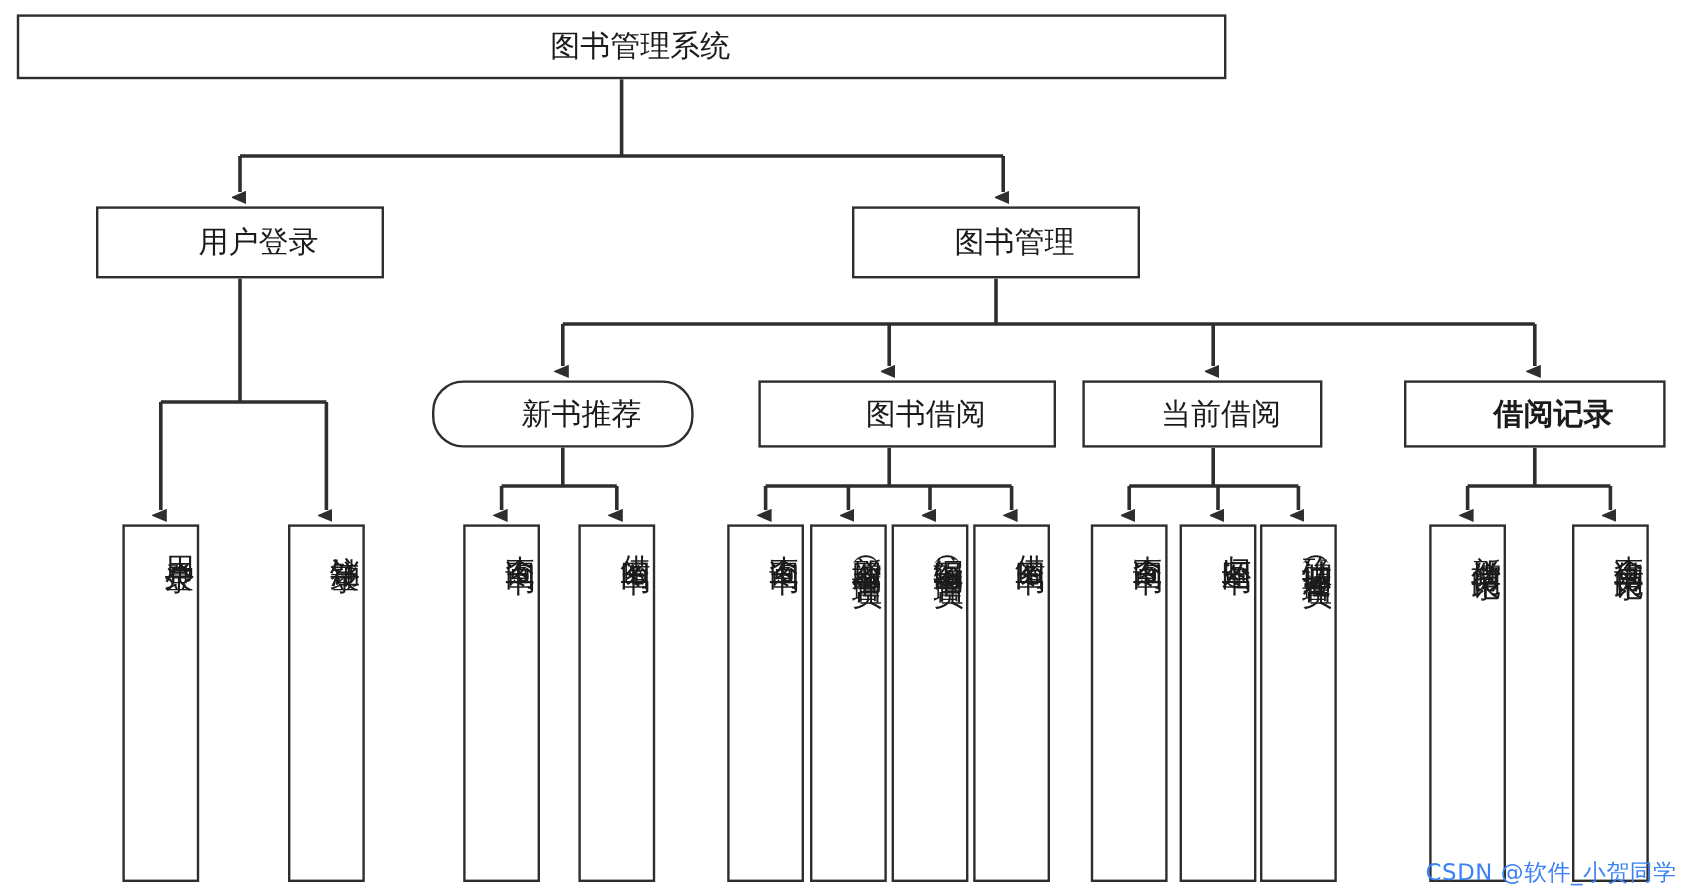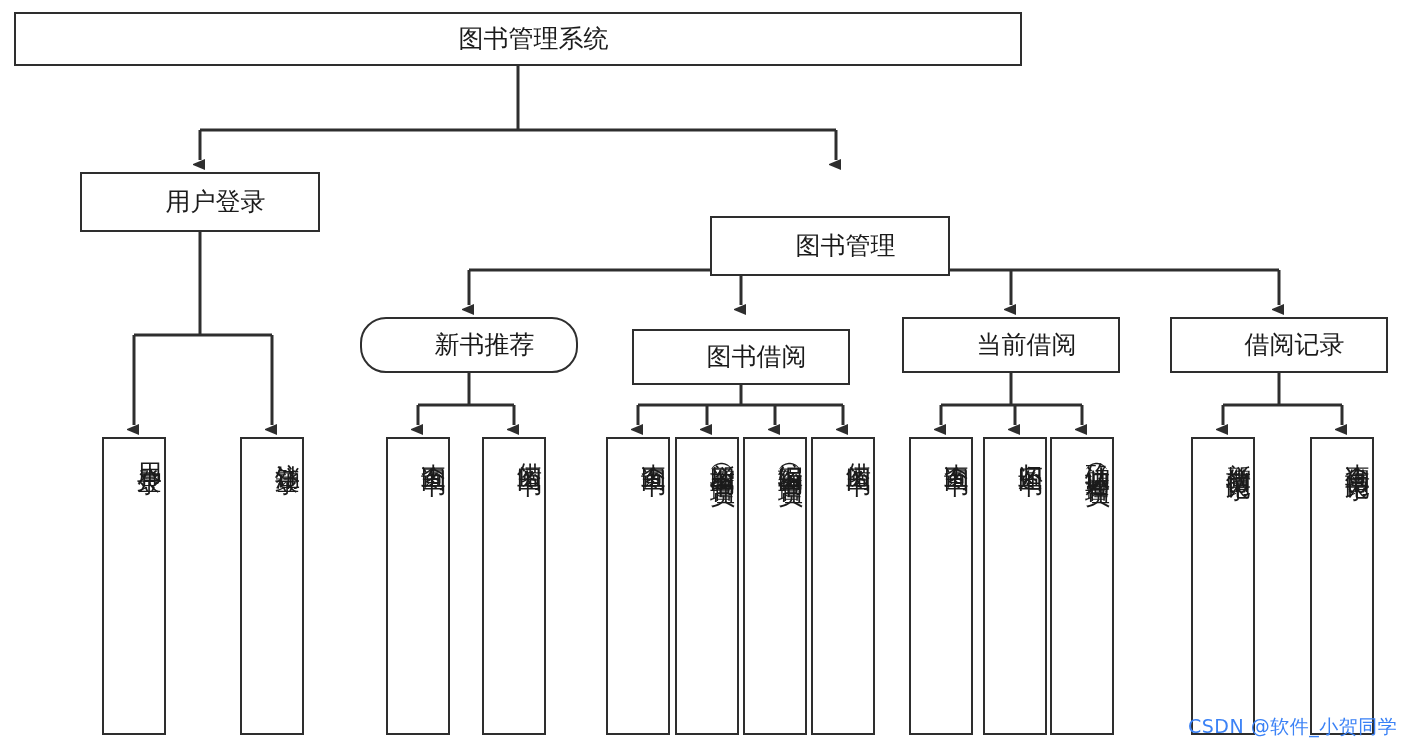--- a/index.html
+++ b/index.html
@@ -124,34 +124,34 @@
     </g>
   </svg>
 
   <div class="node root horiz" style="left:14px; top:12px; width:1008px; height:54px;">
     <span class="label">图书管理系统</span>
   </div>
 
   <div class="node horiz" style="left:80px; top:172px; width:240px; height:60px;">
     <span class="label">用户登录</span>
   </div>
-  <div class="node horiz" style="left:710px; top:172px; width:240px; height:60px;margin-top:44px;">
+  <div class="node horiz" style="left:710px; top:172px; width:240px; height:60px;">
     <span class="label">图书管理</span>
   </div>
 
   <div class="node horiz" style="left:360px; top:317px; width:218px; height:56px;border-radius:26px;">
     <span class="label">新书推荐</span>
   </div>
-  <div class="node horiz" style="left:632px; top:317px; width:218px; height:56px;margin-top:12px;">
+  <div class="node horiz" style="left:632px; top:317px; width:248px; height:56px;">
     <span class="label">图书借阅</span>
   </div>
-  <div class="node horiz" style="left:902px; top:317px; width:218px; height:56px;">
+  <div class="node horiz" style="left:902px; top:317px; width:200px; height:56px;">
     <span class="label">当前借阅</span>
   </div>
-  <div class="node horiz" style="left:1170px; top:317px; width:218px; height:56px;">
+  <div class="node horiz" style="left:1170px; top:317px; width:218px; height:56px;font-weight:bold;">
     <span class="label">借阅记录</span>
   </div>
 
   <div class="node vert" style="left:102px; top:437px; width:64px; height:298px;">
     <span class="label">用户登录</span>
   </div>
   <div class="node vert" style="left:240px; top:437px; width:64px; height:298px;">
     <span class="label">注销登录</span>
   </div>
   <div class="node vert" style="left:386px; top:437px; width:64px; height:298px;">

